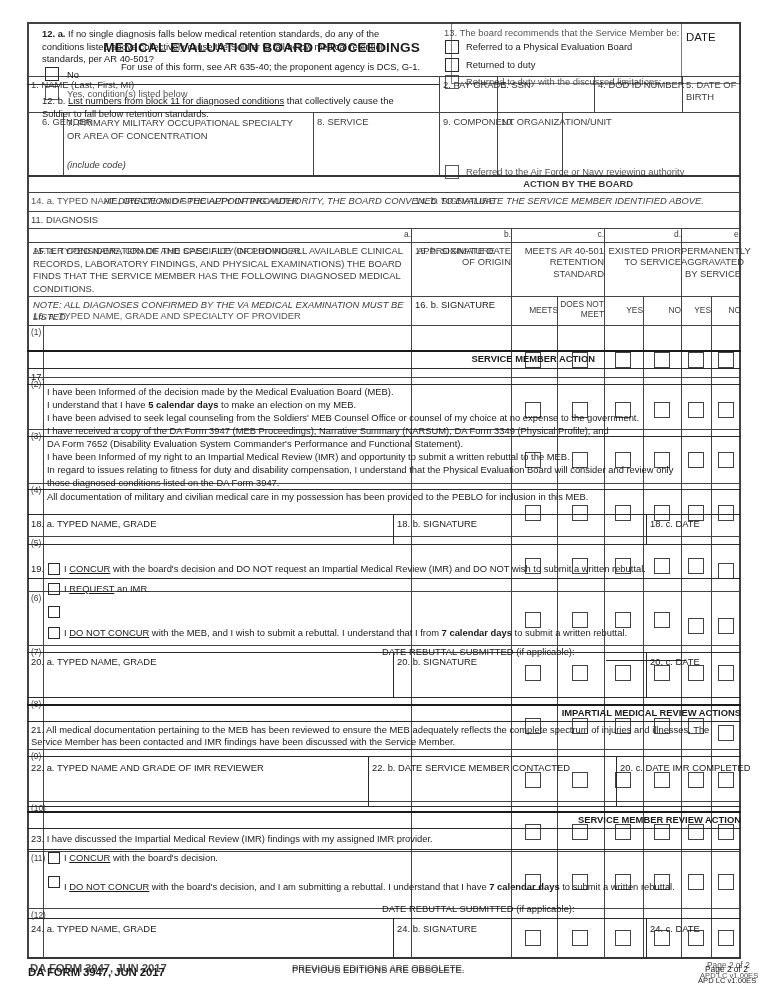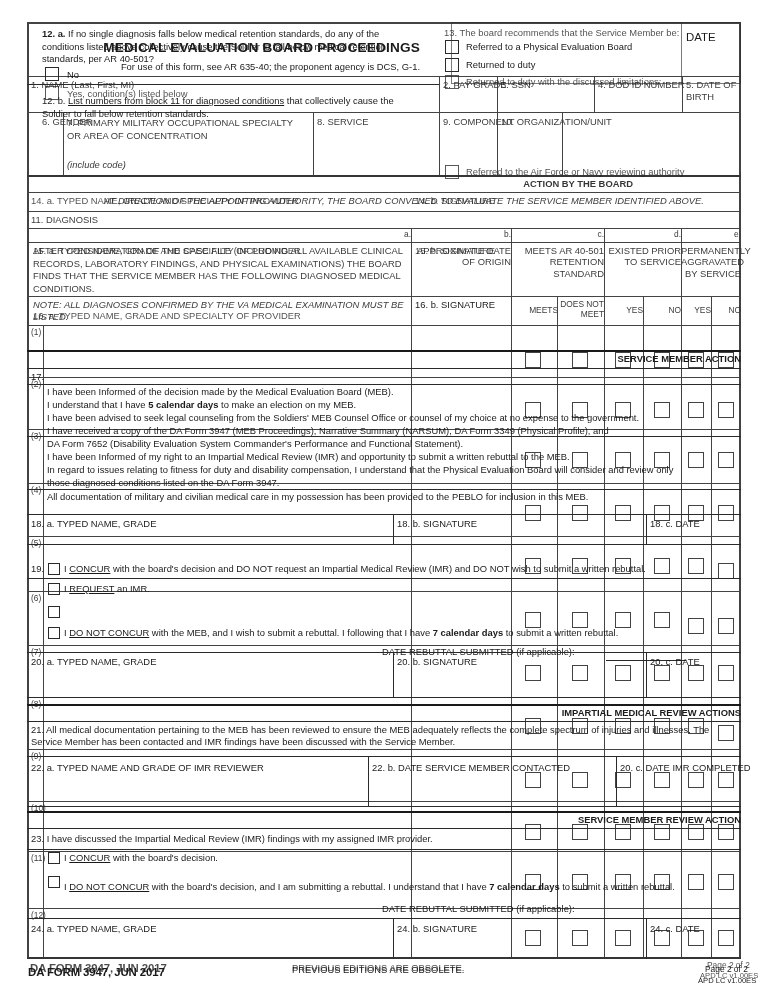--- a/index.html
+++ b/index.html
@@ -274,21 +274,21 @@
     <div class="t f9 ghost" style="left:31px;top:195px;">14. a.  TYPED NAME, GRADE AND SPECIALTY OF PROVIDER</div>
     <div class="t f9 ghost" style="left:415px;top:195px;">14. b.  SIGNATURE</div>
 
     <div class="t f9 ghost" style="left:33px;top:245px;">15. a.  TYPED NAME, GRADE AND SPECIALTY OF PROVIDER</div>
     <div class="t f9 ghost" style="left:415px;top:245px;">15. b.  SIGNATURE</div>
 
     <div class="t f9 ghost" style="left:33px;top:310px;">16. a.  TYPED NAME, GRADE AND SPECIALTY OF PROVIDER</div>
     <div class="t f9" style="left:415px;top:299px;">16. b.  SIGNATURE</div>
 
     <div class="hl2" style="left:27px;top:350px;width:714px;"></div>
-    <div class="t f9 b ctr" style="left:27px;top:353px;width:714px;padding-left:20px;">SERVICE MEMBER ACTION</div>
+    <div class="t f9 b ctr" style="left:27px;top:353px;width:568px;padding-left:20px;">SERVICE MEMBER ACTION</div>
     <div class="hl" style="left:27px;top:368px;width:714px;"></div>
 
     <div class="t f9" style="left:31px;top:371px;">17.</div>
     <div class="hl" style="left:27px;top:384px;width:714px;"></div>
 
     <div class="t f9" style="left:47px;top:386px;">I have been Informed of the decision made by the Medical Evaluation Board (MEB).</div>
     <div class="t f9" style="left:47px;top:399px;">
       <span>I understand that I have </span><span class="b">5 calendar days</span><span> to make an election on my MEB.</span>
     </div>
     <div class="t f9" style="left:47px;top:412px;">I have been advised to seek legal counseling from the Soldiers' MEB Counsel Office or counsel of my choice at no expense to the government.</div>
@@ -315,21 +315,21 @@
     <div class="t f9" style="left:64px;top:563px;">
       <span>I </span><span class="u">CONCUR</span><span> with the board's decision and DO NOT request an Impartial Medical Review (IMR) and DO NOT wish to submit a written rebuttal.</span>
     </div>
     <div class="cb" style="left:48px;top:583px;width:12px;height:12px;"></div>
     <div class="t f9" style="left:64px;top:583px;">
       <span>I </span><span class="u">REQUEST</span><span> an IMR.</span>
     </div>
     <div class="cb" style="left:48px;top:606px;width:12px;height:12px;"></div>
     <div class="cb" style="left:48px;top:627px;width:12px;height:12px;"></div>
     <div class="t f9" style="left:64px;top:627px;">
-      <span>I </span><span class="u">DO NOT CONCUR</span><span> with the MEB, and I wish to submit a rebuttal. I following that I have </span><span class="b">7 calendar days</span><span> to submit a written rebuttal.</span>
+      <span>I </span><span class="u">DO NOT CONCUR</span><span> with the MEB, and I wish to submit a rebuttal. I understand that I from </span><span class="b">7 calendar days</span><span> to submit a written rebuttal.</span>
     </div>
 
     <div class="t f9" style="left:382px;top:646px;">DATE REBUTTAL SUBMITTED (if applicable):</div>
     <div class="hl" style="left:606px;top:660px;width:80px;"></div>
 
     <div class="hl" style="left:27px;top:652px;width:714px;"></div>
     <div class="t f9" style="left:31px;top:656px;">20. a.  TYPED NAME, GRADE</div>
     <div class="t f9" style="left:397px;top:656px;">20. b.  SIGNATURE</div>
     <div class="t f9" style="left:650px;top:656px;">20. c.  DATE</div>
     <div class="vl" style="left:393px;top:652px;height:45px;"></div>

